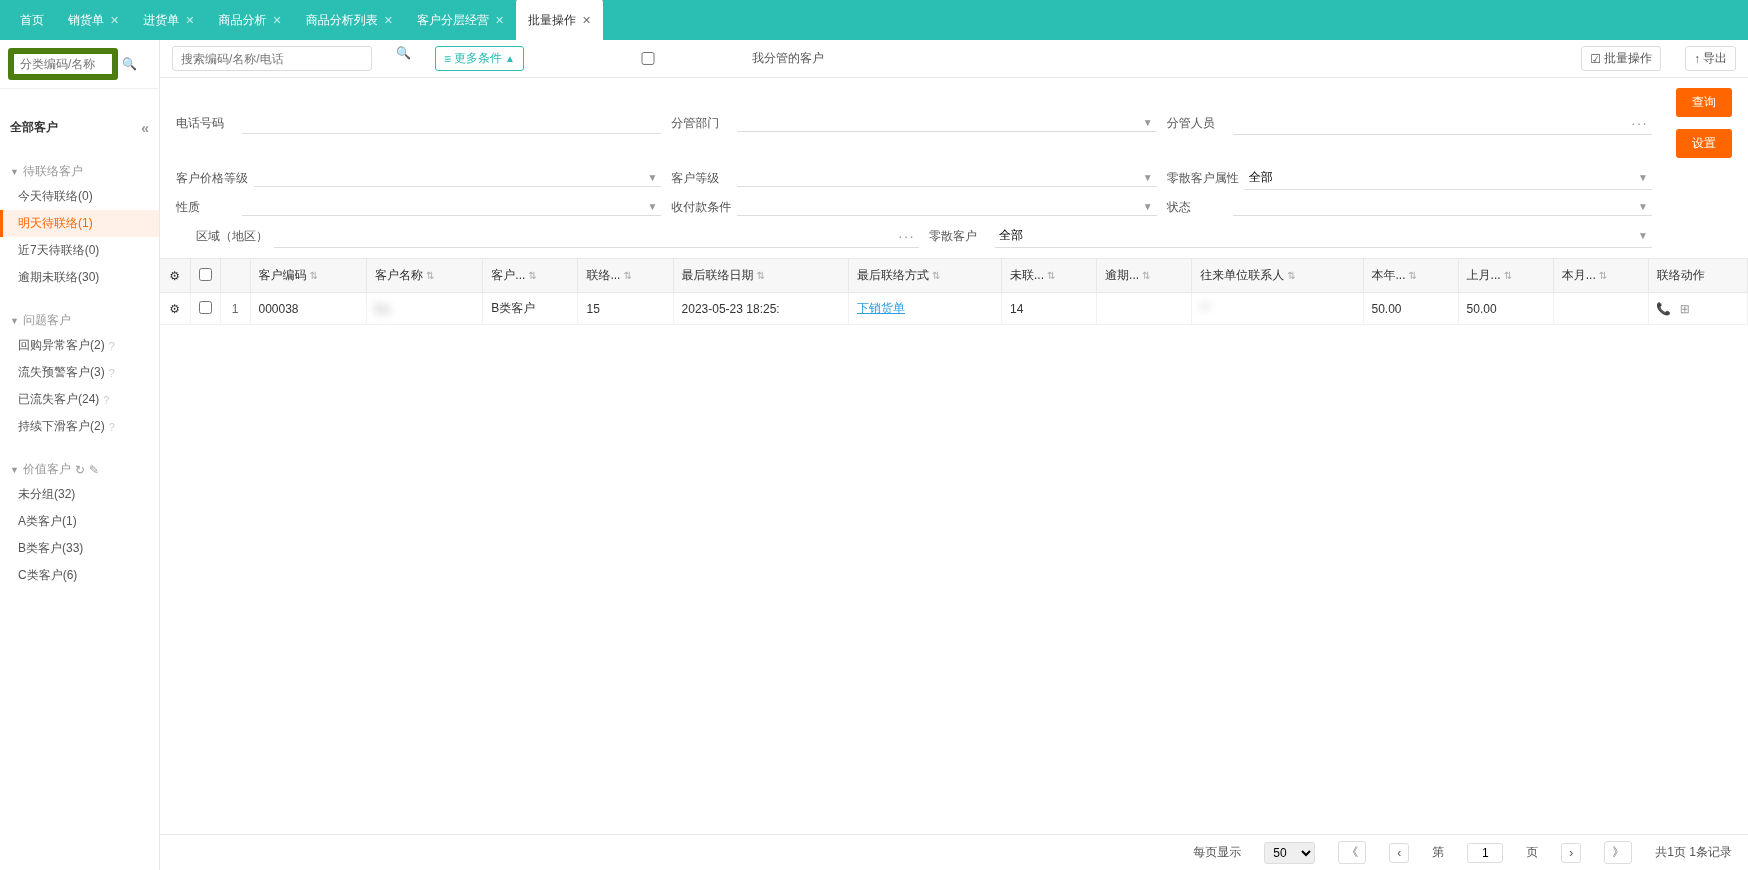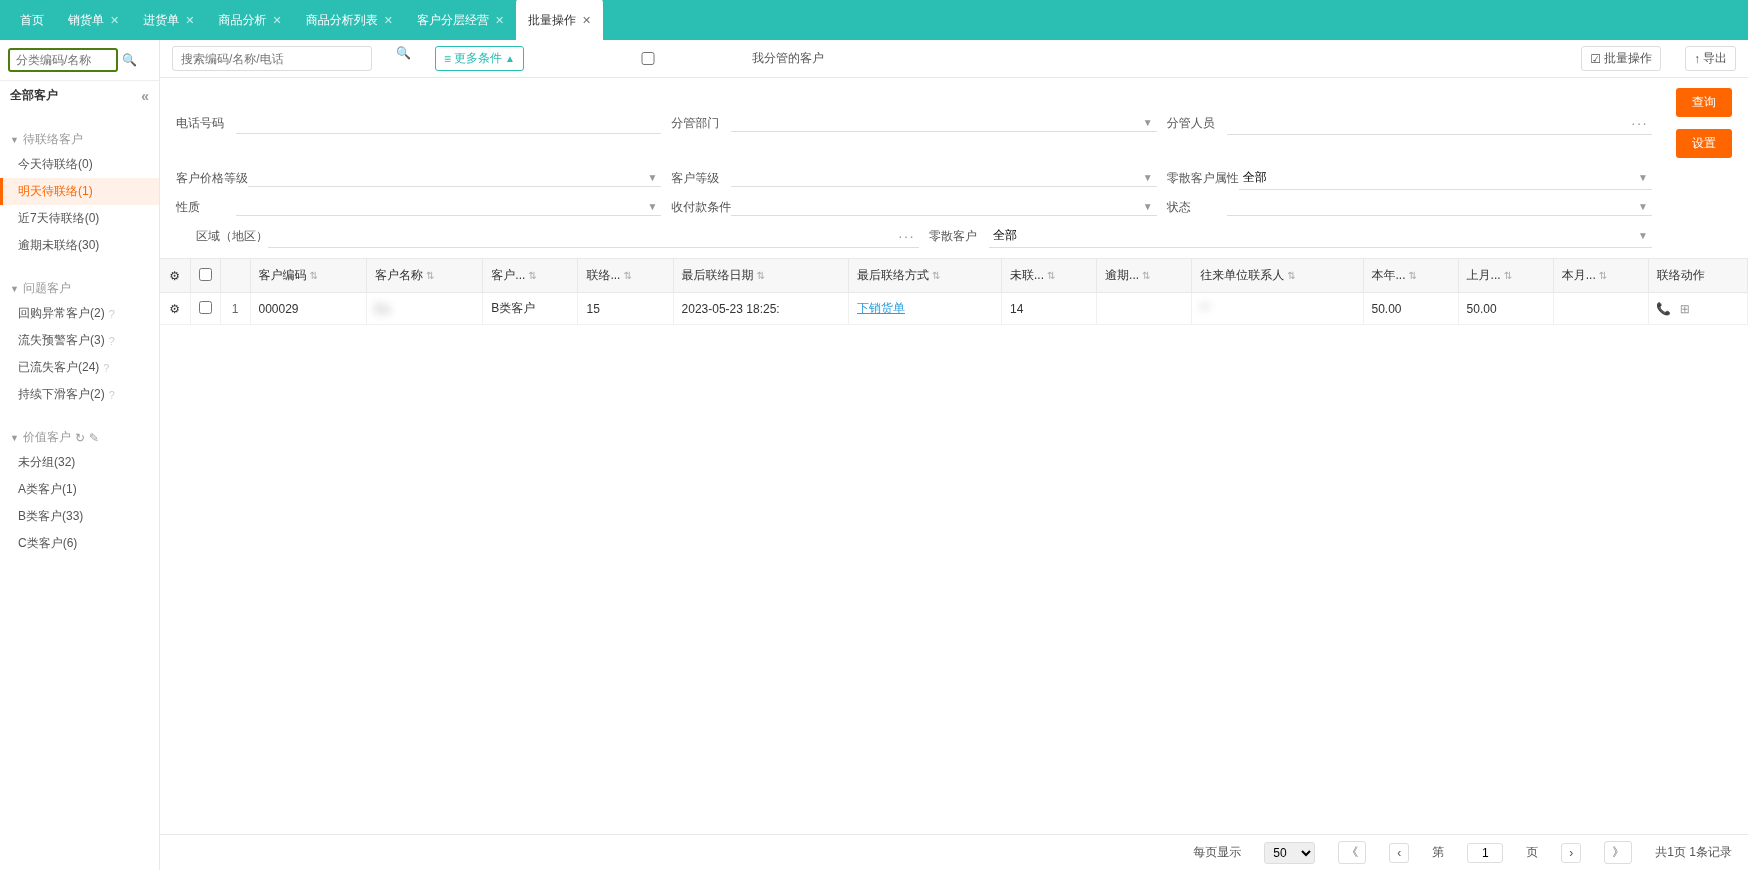--- a/index.html
+++ b/index.html
@@ -44,40 +44,41 @@
       overflow-y: auto;
       flex-shrink: 0;
     }
     .sidebar-search {
       padding: 8px;
       display: flex;
       align-items: center;
       border-bottom: 1px solid #eee;
     }
     .sidebar-search input {
-      border: 2px solid #4d7c0f;
+      border: 6px solid #4d7c0f;
       border-radius: 3px;
       padding: 3px 6px;
       width: 110px;
       font-size: 12px;
       outline: none;
     }
     .sidebar-search .search-icon {
       margin-left: 4px;
       color: #999;
       cursor: pointer;
     }
     .sidebar-section-title {
       display: flex;
       align-items: center;
       justify-content: space-between;
       padding: 6px 10px;
       font-weight: bold;
       color: #333;
       font-size: 13px;
+      margin-top: 24px;
     }
     .sidebar-section-title .collapse-icon { color: #999; cursor: pointer; font-size: 14px; }
     .sidebar-group-label {
       padding: 5px 10px 3px;
       color: #999;
       font-size: 11px;
       display: flex;
       align-items: center;
       margin-top: 16px;
     }
@@ -171,20 +172,21 @@
       display: flex;
       align-items: center;
       gap: 10px;
       margin-bottom: 8px;
     }
     .adv-filter-row:last-child { margin-bottom: 0; margin-left: 20px; }
     .filter-field {
       display: flex;
       align-items: center;
       flex: 1;
+      gap: 6px;
       min-width: 0;
     }
     .filter-field label {
       white-space: nowrap;
       color: #555;
       font-size: 12px;
       min-width: 60px;
     }
     .filter-field .filter-input {
       flex: 1;
@@ -599,21 +601,21 @@
         <tbody>
           <tr class="table-row">
             <td class="gear-col">⚙</td>
             <td class="checkbox-col">
               <input type="checkbox" style="">
             </td>
             <td class="num-col">
               <span>1</span>
             </td>
             <td>
-              <span>000029</span>
+              <span>000038</span>
             </td>
             <td>
               <span class="blurred">Ea</span>
             </td>
             <td>
               <span>B类客户</span>
             </td>
             <td>
               <span>15</span>
             </td>

